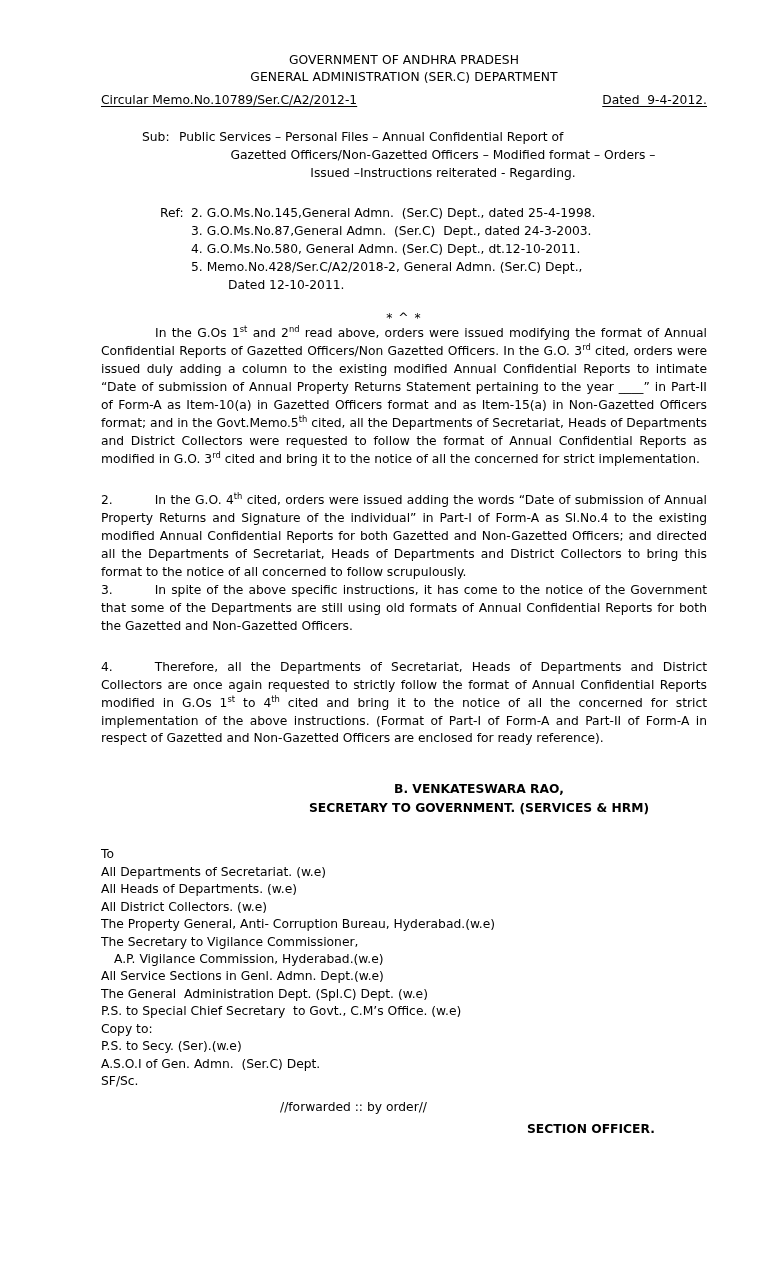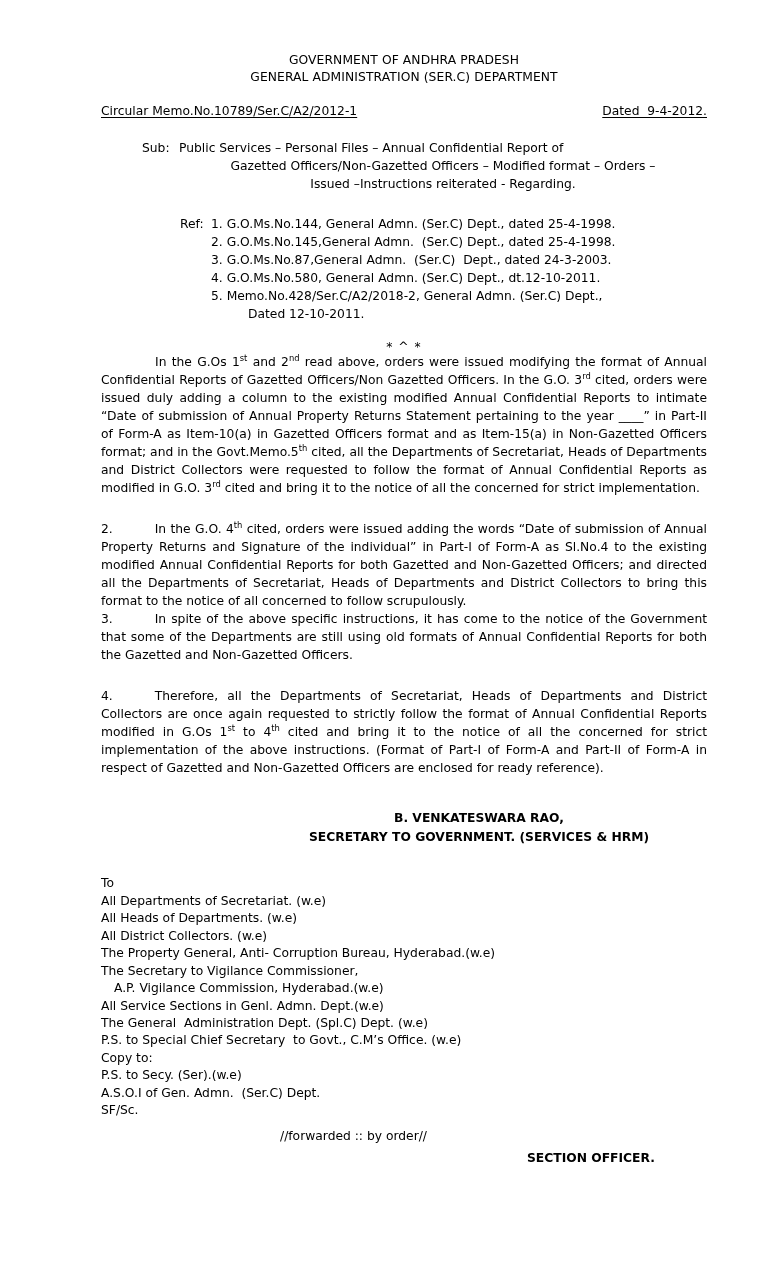--- a/index.html
+++ b/index.html
@@ -31,21 +31,21 @@
     text-align: center;
     line-height: 1.42;
   }
   .header-line { display: block; letter-spacing: 0.1px; }
 
   
   .memo-row {
     display: flex;
     justify-content: space-between;
     align-items: flex-start;
-    margin-top: 17px;
+    margin-top: 6px;
   }
   .memo-no, .memo-date {
     text-decoration: underline;
     text-underline-offset: 2px;
     white-space: pre;
   }
 
   
   .sub-block {
     margin-top: 21px;
@@ -57,21 +57,21 @@
   .sub-lines { flex: 1; }
   .sub-lines > span { display: block; }
   .sub-lines > span + span { padding-left: 0; text-align: center; }
 
   
   .ref-block {
     margin-top: 22px;
     padding-left: 59px;
     line-height: 1.47;
   }
-  .ref-row { display: flex; margin-left: 20px; }
+  .ref-row { display: flex; }
   .ref-label { width: 31px; flex: none; }
   .ref-items { flex: 1; }
   .ref-item { display: block; white-space: pre; }
   .ref-subline { display: block; padding-left: 37px; white-space: pre; }
 
   
   .separator {
     text-align: center;
     margin-top: 17px;
     letter-spacing: 1px;
@@ -148,21 +148,20 @@
           <span>Gazetted Officers/Non-Gazetted Officers – Modified format – Orders –</span>
           <span>Issued –Instructions reiterated - Regarding.</span>
         </span>
       </div>
     </div>
 
     <div class="ref-block">
       <div class="ref-row">
         <span class="ref-label">Ref:</span>
         <span class="ref-items">
-          <span class="ref-item">1. G.O.Ms.No.144, General Admn. (Ser.C) Dept., dated 25-4-1998.</span>
           <span class="ref-item">2. G.O.Ms.No.145,General Admn.  (Ser.C) Dept., dated 25-4-1998.</span>
           <span class="ref-item">3. G.O.Ms.No.87,General Admn.  (Ser.C)  Dept., dated 24-3-2003.</span>
           <span class="ref-item">4. G.O.Ms.No.580, General Admn. (Ser.C) Dept., dt.12-10-2011.</span>
           <span class="ref-item">5. Memo.No.428/Ser.C/A2/2018-2, General Admn. (Ser.C) Dept.,</span>
           <span class="ref-subline">Dated 12-10-2011.</span>
         </span>
       </div>
     </div>
 
     <div class="separator">* ^ *</div>

